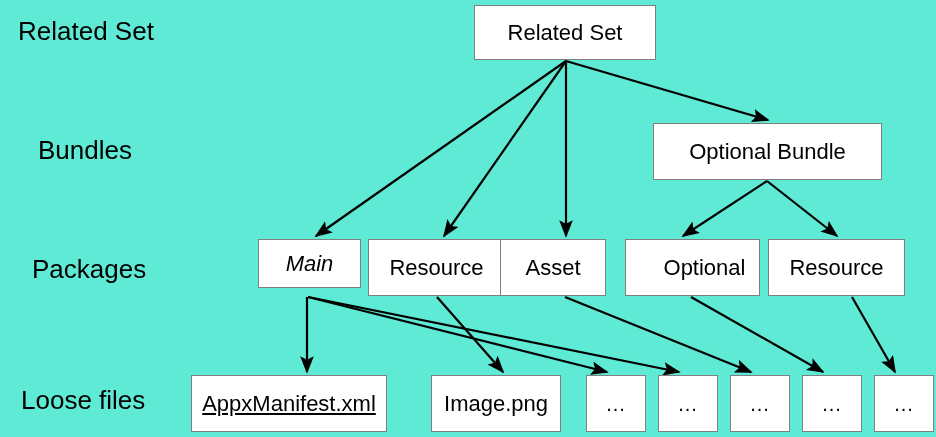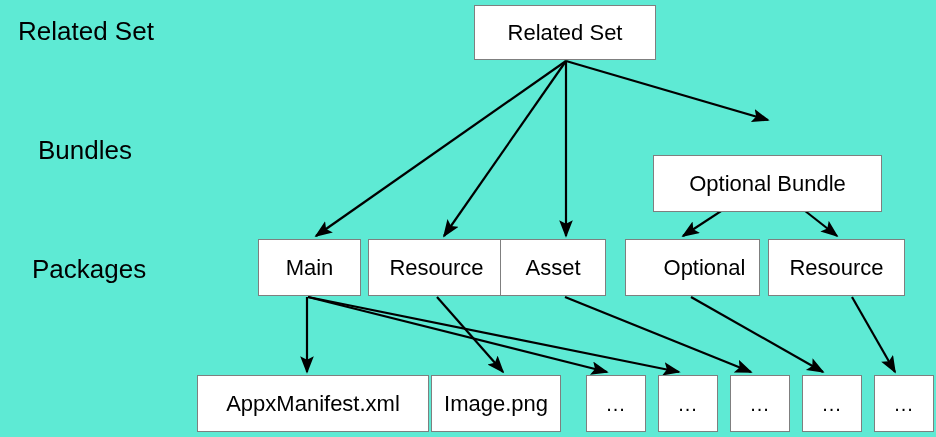--- a/index.html
+++ b/index.html
@@ -78,32 +78,33 @@
         <line x1="437" y1="297" x2="503" y2="372" stroke="#000000" stroke-width="2.2" marker-end="url(#arrowhead)"></line>
         <line x1="565" y1="297" x2="751" y2="372" stroke="#000000" stroke-width="2.2" marker-end="url(#arrowhead)"></line>
         <line x1="691" y1="297" x2="823" y2="372" stroke="#000000" stroke-width="2.2" marker-end="url(#arrowhead)"></line>
         <line x1="852" y1="297" x2="895" y2="372" stroke="#000000" stroke-width="2.2" marker-end="url(#arrowhead)"></line>
       </g>
   </svg>
 
   <div class="row-label" style="left:18px; top:18px;">Related Set</div>
   <div class="row-label" style="left:32px; top:256px;">Packages</div>
   <div class="row-label" style="left:38px; top:137px;">Bundles</div>
+  <div class="row-label" style="left:21px; top:387px;">Loose files</div>
 
   <div class="node-box" style="left:474px; top:5px; width:182px; height:55px;">Related Set</div>
 
-  <div class="node-box" style="left:653px; top:123px; width:229px; height:57px;margin-top:32px;">Optional Bundle</div>
+  <div class="node-box" style="left:653px; top:123px; width:229px; height:57px;">Optional Bundle</div>
 
-  <div class="node-box" style="left:258px; top:239px; width:103px; height:57px;">Main</div>
+  <div class="node-box" style="left:258px; top:239px; width:103px; height:49px;font-style:italic;">Main</div>
   <div class="node-box" style="left:368px; top:239px; width:137px; height:57px;">Resource</div>
   <div class="node-box" style="left:500px; top:239px; width:106px; height:57px;">Asset</div>
   <div class="node-box" style="left:625px; top:239px; width:135px; height:57px;padding-left:24px;">Optional</div>
   <div class="node-box" style="left:768px; top:239px; width:137px; height:57px;">Resource</div>
 
-  <div class="node-box" style="left:197px; top:375px; width:232px; height:57px;">AppxManifest.xml</div>
+  <div class="node-box" style="left:191px; top:375px; width:196px; height:57px;text-decoration:underline;">AppxManifest.xml</div>
   <div class="node-box" style="left:431px; top:375px; width:130px; height:57px;">Image.png</div>
   <div class="node-box ellipsis" style="left:586px; top:375px; width:60px; height:57px;">...</div>
   <div class="node-box ellipsis" style="left:658px; top:375px; width:60px; height:57px;">...</div>
   <div class="node-box ellipsis" style="left:730px; top:375px; width:60px; height:57px;">...</div>
   <div class="node-box ellipsis" style="left:802px; top:375px; width:60px; height:57px;">...</div>
   <div class="node-box ellipsis" style="left:874px; top:375px; width:60px; height:57px;">...</div>
 
 </div>
 
 </body></html>

